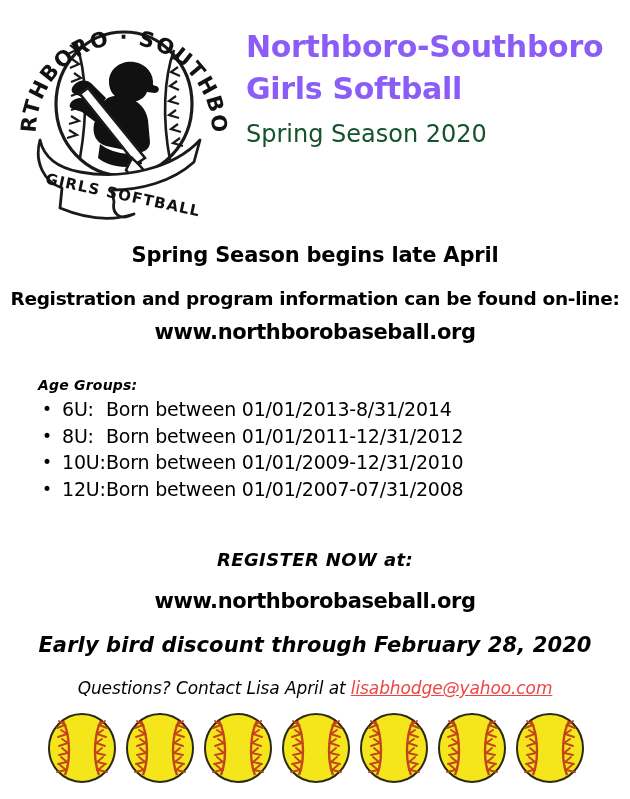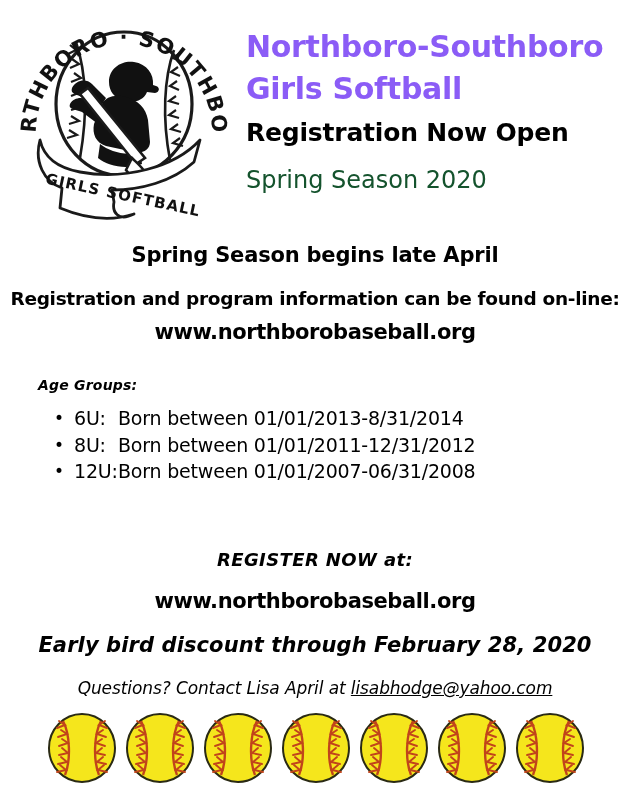--- a/index.html
+++ b/index.html
@@ -111,21 +111,21 @@
     letter-spacing: 0.1px;
   }
   .l-questions {
     top: 678px;
     font-size: 17px;
     font-weight: normal;
     font-style: italic;
     letter-spacing: -0.1px;
   }
   .email-link {
-    color: #000000;
+    color: #ef4444;
     text-decoration: underline;
     font-style: italic;
   }
 
   
   .age-block {
     position: absolute;
     left: 38px;
     top: 377px;
     width: 540px;
@@ -133,21 +133,21 @@
   }
   .age-heading {
     font-size: 14px;
     font-weight: bold;
     font-style: italic;
     letter-spacing: 0.2px;
     margin: 0 0 3px 0;
   }
   .age-list {
     list-style: none;
-    margin: 12px;
+    margin: 0;
     padding: 0;
   }
   .age-item {
     font-size: 19px;
     font-weight: normal;
     line-height: 26.5px;
     letter-spacing: -0.2px;
     padding-left: 24px;
     position: relative;
     white-space: nowrap;
@@ -242,39 +242,41 @@
 
       <g transform="rotate(12 108 188)">
         <text x="108" y="188" text-anchor="middle" font-family="&quot;DejaVu Sans&quot;, sans-serif" font-size="15" font-weight="bold" fill="#111111" letter-spacing="1.2">GIRLS SOFTBALL</text>
       </g>
     </svg>
   </div>
 
   <div class="header-text">
     <div class="title-line">Northboro-Southboro</div>
     <div class="title-line">Girls Softball</div>
-    <div class="subtitle-bold">Registration Now Open</div>
     <div class="subtitle-reg">Spring Season 2020</div>
   </div>
 
   <div class="centered l-begins">Spring Season begins late April</div>
   <div class="centered l-reginfo">Registration and program information can be found on-line:</div>
   <div class="centered l-url1">www.northborobaseball.org</div>
 
   <div class="age-block">
     <div class="age-heading">Age Groups:</div>
     <ul class="age-list">
       <li class="age-item">
         <span class="age-label">6U:</span><span>Born between 01/01/2013-8/31/2014</span>
       </li>
       <li class="age-item">
         <span class="age-label">8U:</span><span>Born between 01/01/2011-12/31/2012</span>
       </li>
       <li class="age-item">
-        <span class="age-label">12U:</span><span>Born between 01/01/2007-06/31/2008</span>
+        <span class="age-label">10U:</span><span>Born between 01/01/2009-12/31/2010</span>
+      </li>
+      <li class="age-item">
+        <span class="age-label">12U:</span><span>Born between 01/01/2007-07/31/2008</span>
       </li>
     </ul>
   </div>
 
   <div class="centered l-register">REGISTER NOW at:</div>
   <div class="centered l-url2">www.northborobaseball.org</div>
   <div class="centered l-earlybird">Early bird discount through February 28, 2020</div>
 
   <div class="centered l-questions">
     <span>Questions?  Contact Lisa April at </span><span class="email-link">lisabhodge@yahoo.com</span>

